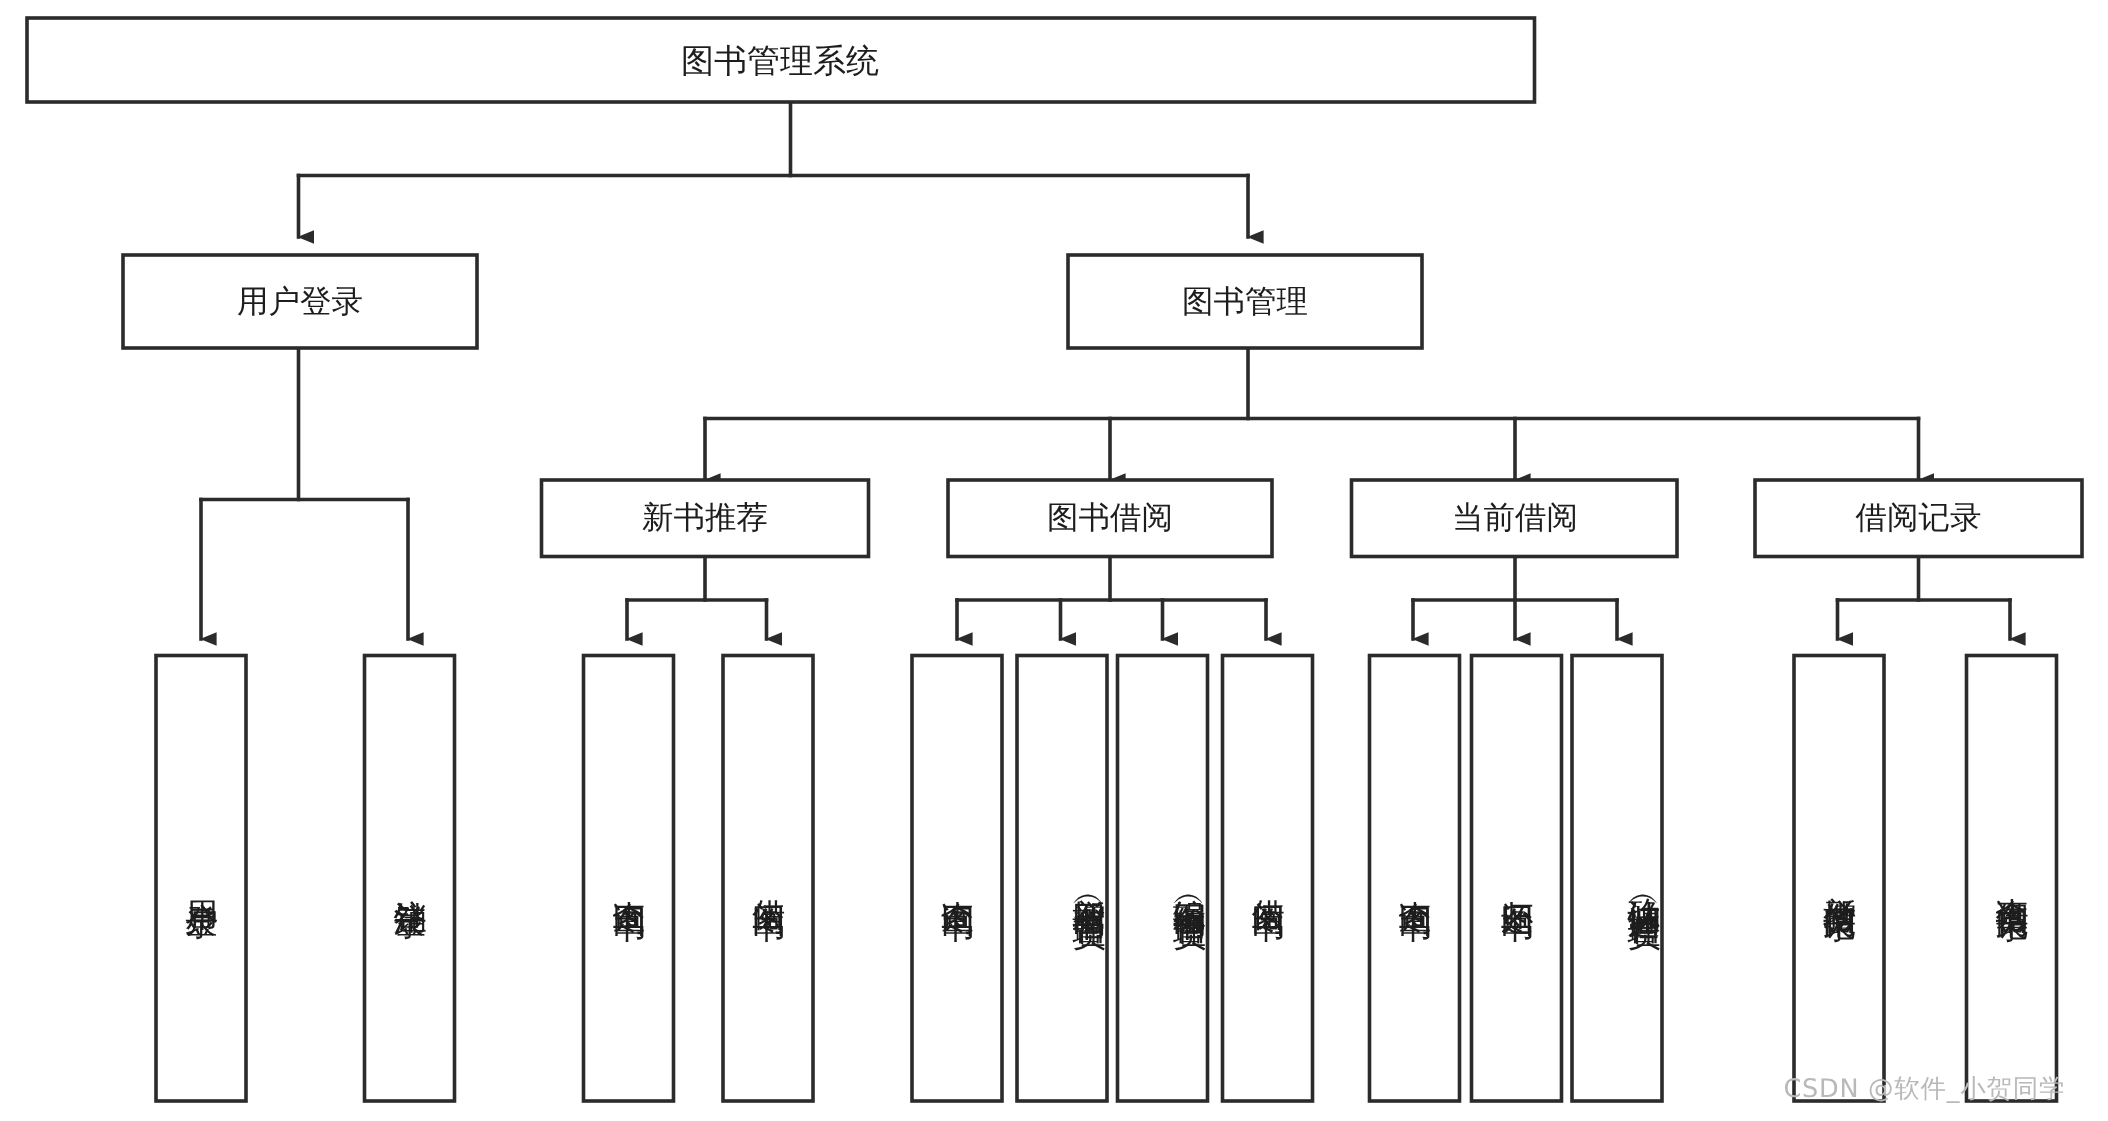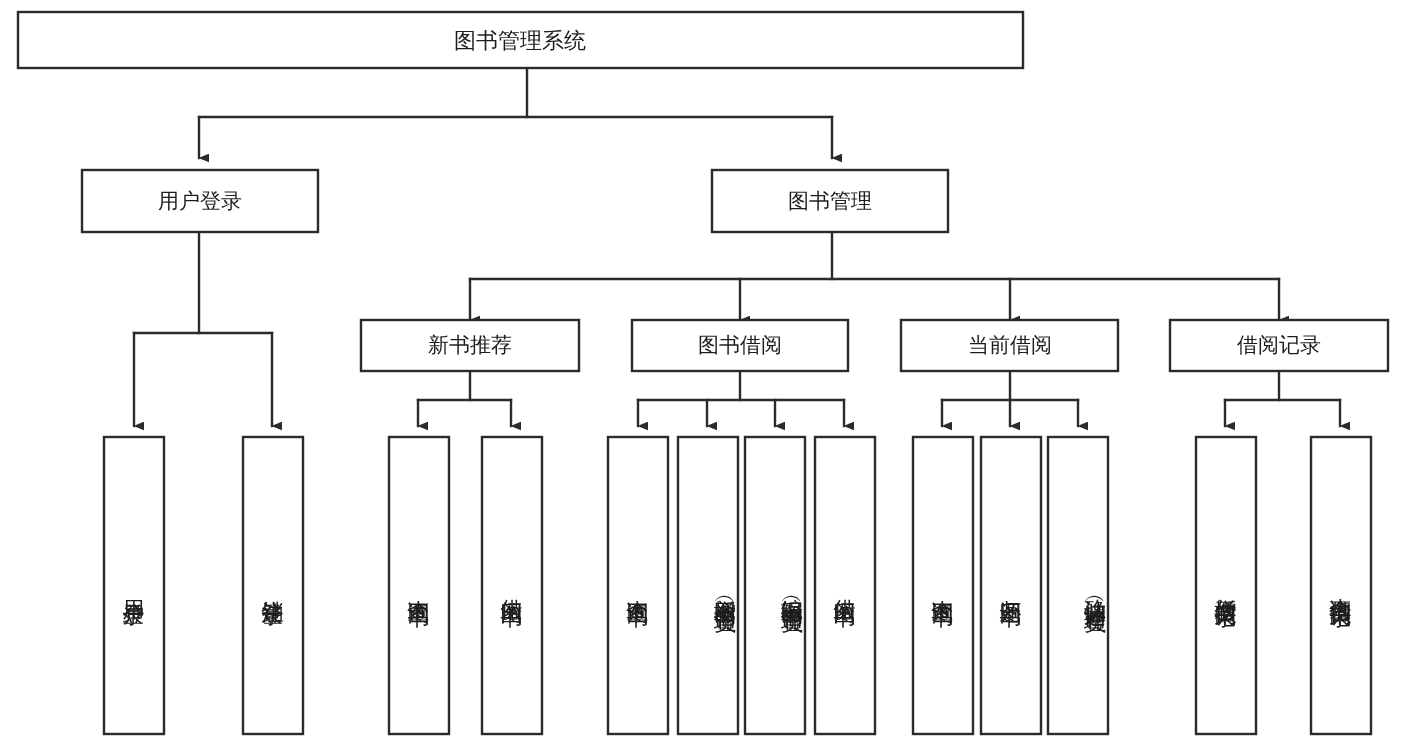--- a/index.html
+++ b/index.html
@@ -191,14 +191,15 @@
   <div class="leaf-label" style="left:745px; top:441px; width:60px; height:297px; display:flex; align-items:flex-start; justify-content:center;">编辑图书（管理员）</div>
   <div class="leaf-label" style="left:815px; top:437px; width:60px; height:297px; display:flex; align-items:center; justify-content:center;">借阅图书</div>
 
   <div class="leaf-label" style="left:913px; top:437px; width:60px; height:297px; display:flex; align-items:center; justify-content:center;">查询图书</div>
   <div class="leaf-label" style="left:981px; top:437px; width:60px; height:297px; display:flex; align-items:center; justify-content:center;">归还图书</div>
   <div class="leaf-label" style="left:1048px; top:441px; width:60px; height:297px; display:flex; align-items:flex-start; justify-content:center;">确认归还（管理员）</div>
 
   <div class="leaf-label" style="left:1196px; top:437px; width:60px; height:297px; display:flex; align-items:center; justify-content:center;">新增借阅记录</div>
   <div class="leaf-label" style="left:1311px; top:437px; width:60px; height:297px; display:flex; align-items:center; justify-content:center;">查询借阅记录</div>
 
+  <div class="watermark">CSDN @软件_小贺同学</div>
 
 </div>
 
 </body></html>

